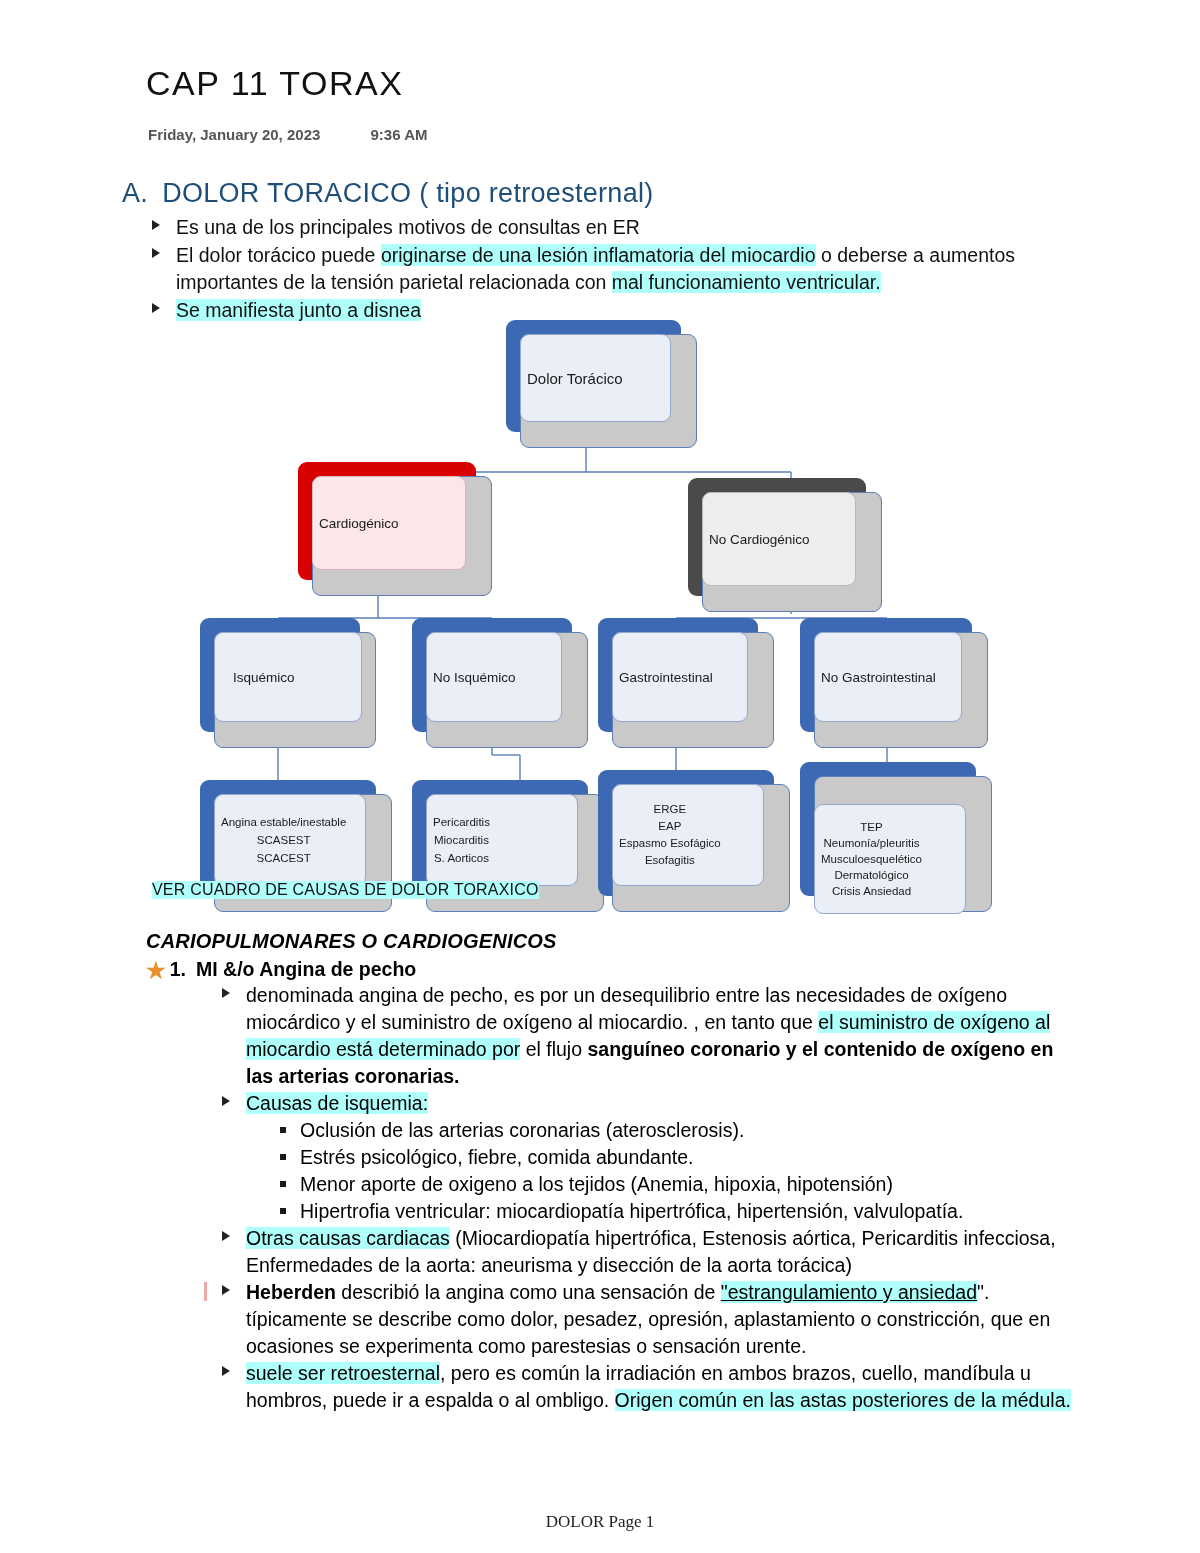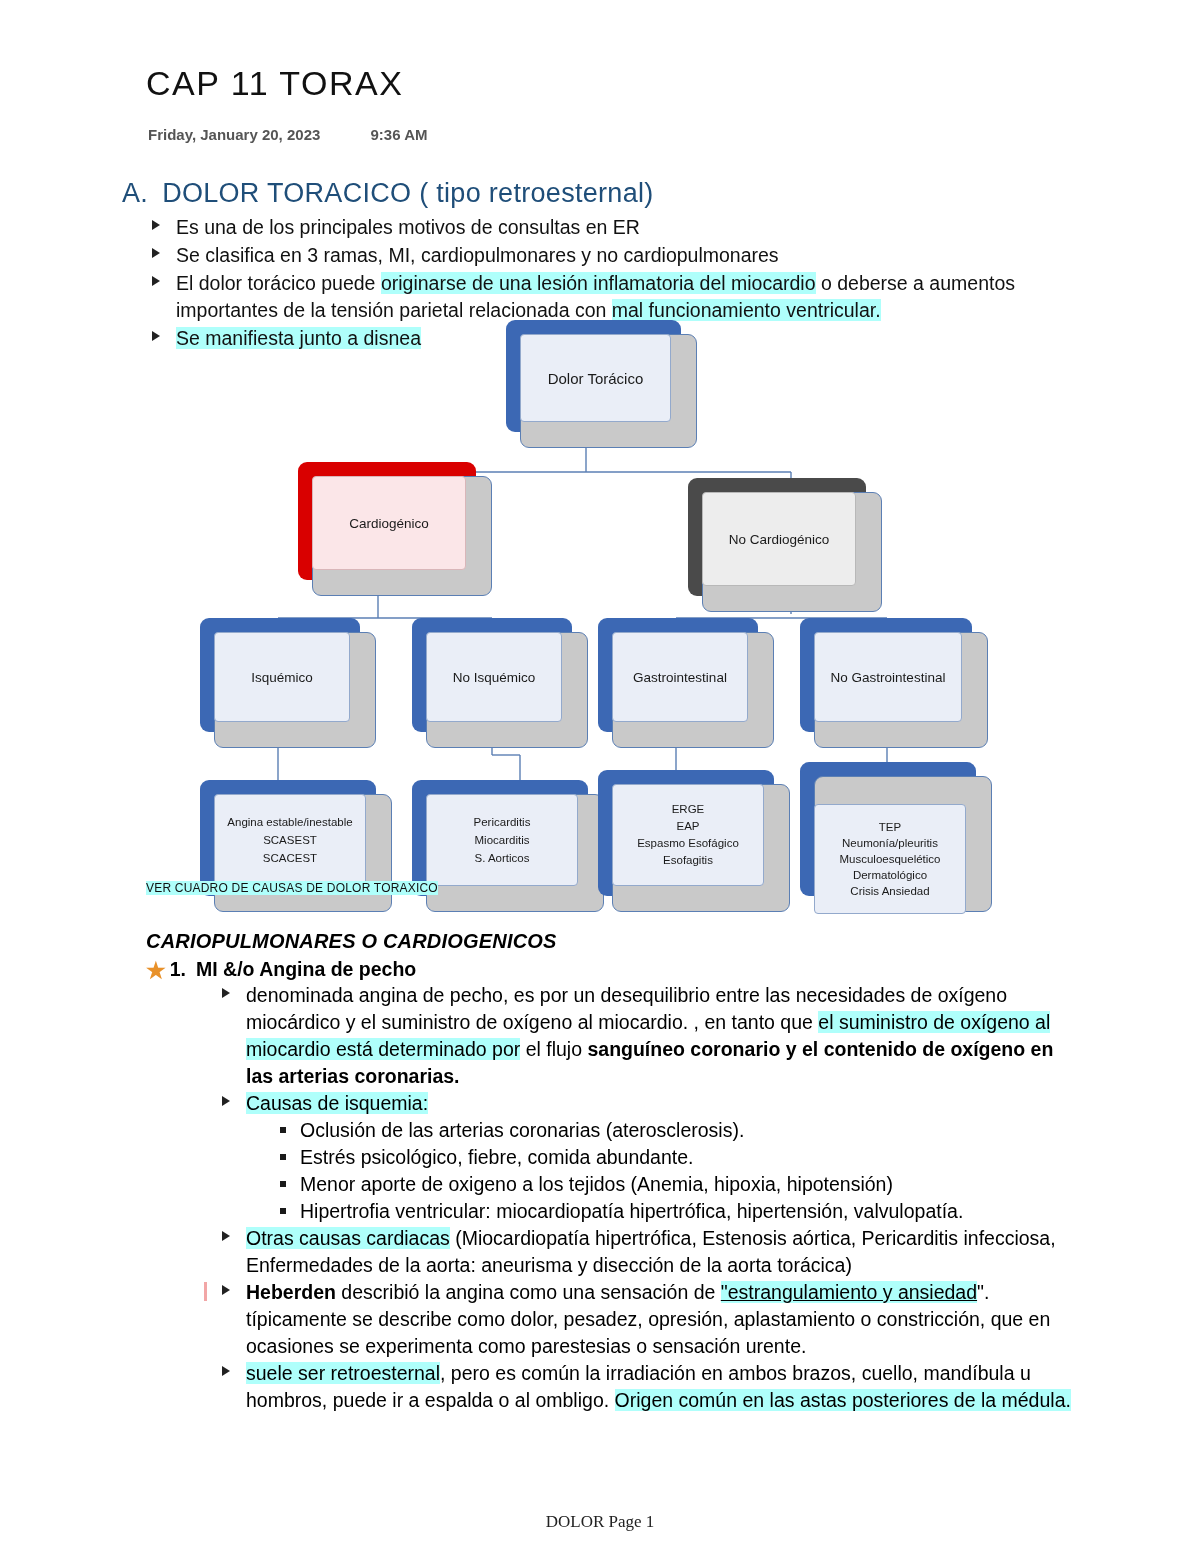--- a/index.html
+++ b/index.html
@@ -104,23 +104,23 @@
     width: 100%; height: 100%;
     background: #C9C9C9;
     border: 1px solid #5B7FB4;
     border-radius: 9px;
   }
   .node .face {
     position: absolute;
     left: 14px; top: 14px;
     width: calc(100% - 26px);
     height: calc(100% - 26px);
-    border-radius: 4px;
+    border-radius: 9px;
     display: flex;
-    align-items: center;
+    align-items: flex-start;
     justify-content: center;
     text-align: center;
     flex-direction: column;
   }
   .node .label {
     font-size: 13.5px;
     color: #1a1a1a;
     line-height: 17px;
     padding: 0 6px;
   }
@@ -129,23 +129,23 @@
   .sh-blue   { background: #3C68B4; }
   .sh-red    { background: #D90000; }
   .sh-dark   { background: #4A4A4A; }
   .face-light { background: #EAEEF7; }
   .face-pink  { background: #FBE6E8; }
   .face-gray  { background: #EDEDED; }
 
   
   .ver-cuadro {
     position: absolute;
-    left: 146px;
+    left: 152px;
     top: 881px;
-    font-size: 12px;
+    font-size: 16px;
     color: #111;
     background: #AFFFFB;
     white-space: nowrap;
     letter-spacing: .2px;
   }
   .cardio-head {
     position: absolute;
     left: 146px;
     top: 930px;
     font-size: 20px;
@@ -225,21 +225,20 @@
   <span>Friday, January 20, 2023</span>
   <span class="meta-time">9:36 AM</span>
 </div>
 
 <div class="section-heading">
   <span class="letter">A.</span><span>DOLOR TORACICO ( tipo retroesternal)</span>
 </div>
 
 <div class="bullets-top" id="top-bullets">
     <div class="bullet-row"><span class="tri"></span><span>Es una de los principales motivos de consultas en ER</span></div>
-    <div class="bullet-row"><span class="tri"></span><span>Se clasifica en 3 ramas, MI, cardiopulmonares y no cardiopulmonares</span></div>
     <div class="bullet-row"><span class="tri"></span><span>El dolor torácico puede </span><span class="hl">originarse de una lesión inflamatoria del miocardio</span><span> o deberse a aumentos importantes de la tensión parietal relacionada con </span><span class="hl">mal funcionamiento ventricular.</span></div>
     <div class="bullet-row"><span class="tri"></span><span class="hl">Se manifiesta junto a  disnea</span></div>
   </div>
 
 <div class="chart">
   <svg width="1200" height="600">
 
     <line x1="586" y1="134" x2="586" y2="172" stroke="#5B7FB4" stroke-width="1.4"></line>
     <line x1="378" y1="172" x2="791" y2="172" stroke="#5B7FB4" stroke-width="1.4"></line>
     <line x1="378" y1="172" x2="378" y2="195" stroke="#5B7FB4" stroke-width="1.4"></line>
@@ -283,21 +282,21 @@
     <div class="shadow sh-dark"></div>
     <div class="grayback"></div>
     <div class="face face-gray" style="border:1px solid #B8B8B8;">
       <div class="label">No Cardiogénico</div>
     </div>
   </div>
 
   <div class="node" style="left:200px; top:318px; width:160px; height:114px;">
     <div class="shadow sh-blue"></div>
     <div class="grayback"></div>
-    <div class="face face-light" style="border:1px solid #93A9CC;">
+    <div class="face face-light" style="border:1px solid #93A9CC;padding-left:12px;">
       <div class="label">Isquémico</div>
     </div>
   </div>
 
   <div class="node" style="left:412px; top:318px; width:160px; height:114px;">
     <div class="shadow sh-blue"></div>
     <div class="grayback"></div>
     <div class="face face-light" style="border:1px solid #93A9CC;">
       <div class="label">No Isquémico</div>
     </div>

